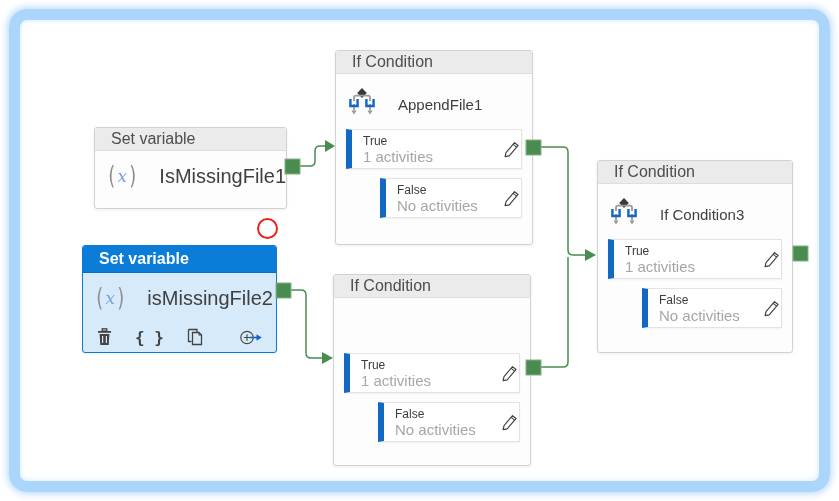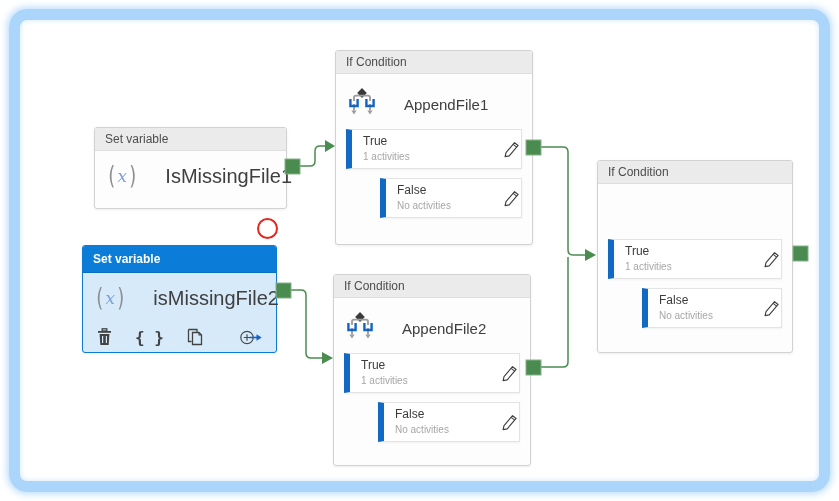--- a/index.html
+++ b/index.html
@@ -11,27 +11,27 @@
            border:11px solid #abd5fb; border-radius:18px;
            box-shadow:0 0 7px 2px rgba(150,201,250,.65), inset 0 0 5px 1px rgba(190,222,250,.55);
            pointer-events:none; }
 
   .canvas { position:absolute; inset:0; }
 
   
   .node { position:absolute; background:#fdfdfd; border:1px solid #d2d2d2; border-radius:3px;
           box-shadow:0 1px 3px rgba(0,0,0,.07); box-sizing:border-box; z-index:2; }
   .node-header { height:22px; line-height:22px; background:#ebebeb; border-bottom:1px solid #dedede;
-                 font-size:12px; color:#4d4d4d; padding:0 10px; border-radius:2px 2px 0 0;
+                 font-size:16px; color:#4d4d4d; padding:0 16px; border-radius:2px 2px 0 0;
                  white-space:nowrap; overflow:hidden; }
   .node.sel { background:#d7eaf9; border:1px solid #0d7ad3; }
   .node.sel .node-header { height:26px; line-height:26px; background:#0b7cd8; color:#ffffff;
                            font-weight:bold; border-bottom:1px solid #0b6fc0; }
 
-  .name-row { position:absolute; left:12px; right:20px; display:flex; align-items:center; gap:28px; }
+  .name-row { position:absolute; left:12px; right:20px; display:flex; align-items:center; gap:22px; }
   .if .name-row { top:32px; height:42px; }
   .sv .name-row { top:28px; height:40px; }
   .sv.sel .name-row { top:32px; height:40px; }
   .node-name { font-size:15px; color:#3f3f3f; white-space:nowrap; }
   .sv .node-name { font-size:20px; }
 
   
   .xvar { display:inline-flex; align-items:center; }
   .xvar .p { font-style:normal; font-size:24px; color:#8f8f8f; font-family:"DejaVu Sans",sans-serif;
              line-height:24px; transform:scaleX(.75); }
@@ -39,21 +39,21 @@
              margin:0 1px; line-height:24px; }
 
   
   .branch-row { position:absolute; left:10px; right:10px; height:40px; background:#ffffff;
                 border:1px solid #e3e3e3; border-left:6px solid #1169c4;
                 box-shadow:0 1px 2px rgba(0,0,0,.05);
                 display:flex; align-items:center; padding:0 1px 0 11px; box-sizing:border-box; }
   .branch-row.r0 { top:78px; }
   .branch-row.r1 { top:127px;margin-left:34px; }
   .branch-label { font-size:12px; color:#3c3c3c; line-height:15px; }
-  .branch-sub { font-size:10px; color:#a6a6a6; line-height:15px; }
+  .branch-sub { font-size:15px; color:#a6a6a6; line-height:15px; }
   .pencil { margin-left:auto; display:flex; }
 
   
   .toolbar { position:absolute; left:14px; right:14px; top:79px; height:24px;
              display:flex; align-items:center; gap:23px; }
   .tbtn { display:flex; align-items:center; }
   .braces { font-family:"DejaVu Sans Mono",monospace; font-size:16px; font-weight:bold; color:#434343; }
   .tb-add { margin-left:auto; }
 
   
@@ -157,62 +157,62 @@
         <svg width="17" height="17" viewBox="0 0 18 18">
           <path d="M12.2 1.8 L16 4.7 L6.6 15.7 L2.2 16.6 L3.2 12.3 Z" fill="none" stroke="#3f3f3f" stroke-width="1.2" stroke-linejoin="round"></path>
           <path d="M10.8 3.6 L14.4 6.4" stroke="#3f3f3f" stroke-width="1.1"></path>
         </svg>
       </span>
     </div>
   </div>
 
   <div class="node if" style="left:333px; top:274px; width:198px; height:192px;">
     <div class="node-header">If Condition</div>
+    <div class="branch-row r0">
+      <div>
+        <div class="branch-label">True</div>
+        <div class="branch-sub">1 activities</div>
+      </div>
+      <span class="pencil">
+        <svg width="17" height="17" viewBox="0 0 18 18">
+          <path d="M12.2 1.8 L16 4.7 L6.6 15.7 L2.2 16.6 L3.2 12.3 Z" fill="none" stroke="#3f3f3f" stroke-width="1.2" stroke-linejoin="round"></path>
+          <path d="M10.8 3.6 L14.4 6.4" stroke="#3f3f3f" stroke-width="1.1"></path>
+        </svg>
+      </span>
+    </div>
+    <div class="branch-row r1">
+      <div>
+        <div class="branch-label">False</div>
+        <div class="branch-sub">No activities</div>
+      </div>
+      <span class="pencil">
+        <svg width="17" height="17" viewBox="0 0 18 18">
+          <path d="M12.2 1.8 L16 4.7 L6.6 15.7 L2.2 16.6 L3.2 12.3 Z" fill="none" stroke="#3f3f3f" stroke-width="1.2" stroke-linejoin="round"></path>
+          <path d="M10.8 3.6 L14.4 6.4" stroke="#3f3f3f" stroke-width="1.1"></path>
+        </svg>
+      </span>
+    </div>
+  </div>
+
+  <div class="node if" style="left:597px; top:160px; width:196px; height:193px;">
+    <div class="node-header">If Condition</div>
     <div class="name-row">
       <span>
         <svg width="28" height="30" viewBox="0 0 28 30">
           <path d="M14 1 L18.8 6 L14 11 L9.2 6 Z" fill="#3a3a3a"></path>
           <path d="M6 14 V10.5 Q6 8.6 8 8.6 H20 Q22 8.6 22 10.5 V14" fill="none" stroke="#9b9b9b" stroke-width="1.8"></path>
           <path d="M6 17 V23.5 M22 17 V23.5" stroke="#9b9b9b" stroke-width="1.8"></path>
           <path d="M3.4 23.5 L8.6 23.5 L6 27.5 Z" fill="#9b9b9b"></path>
           <path d="M19.4 23.5 L24.6 23.5 L22 27.5 Z" fill="#9b9b9b"></path>
           <path d="M2.4 12 V19 H9.6 V12" fill="none" stroke="#1464c8" stroke-width="2.4"></path>
           <path d="M18.4 12 V19 H25.6 V12" fill="none" stroke="#1464c8" stroke-width="2.4"></path>
         </svg>
       </span>
-      <span class="node-name">AppendFile2</span>
-    </div>
-    <div class="branch-row r0">
-      <div>
-        <div class="branch-label">True</div>
-        <div class="branch-sub">1 activities</div>
-      </div>
-      <span class="pencil">
-        <svg width="17" height="17" viewBox="0 0 18 18">
-          <path d="M12.2 1.8 L16 4.7 L6.6 15.7 L2.2 16.6 L3.2 12.3 Z" fill="none" stroke="#3f3f3f" stroke-width="1.2" stroke-linejoin="round"></path>
-          <path d="M10.8 3.6 L14.4 6.4" stroke="#3f3f3f" stroke-width="1.1"></path>
-        </svg>
-      </span>
-    </div>
-    <div class="branch-row r1">
-      <div>
-        <div class="branch-label">False</div>
-        <div class="branch-sub">No activities</div>
-      </div>
-      <span class="pencil">
-        <svg width="17" height="17" viewBox="0 0 18 18">
-          <path d="M12.2 1.8 L16 4.7 L6.6 15.7 L2.2 16.6 L3.2 12.3 Z" fill="none" stroke="#3f3f3f" stroke-width="1.2" stroke-linejoin="round"></path>
-          <path d="M10.8 3.6 L14.4 6.4" stroke="#3f3f3f" stroke-width="1.1"></path>
-        </svg>
-      </span>
-    </div>
-  </div>
-
-  <div class="node if" style="left:597px; top:160px; width:196px; height:193px;">
-    <div class="node-header">If Condition</div>
+      <span class="node-name">If Condition3</span>
+    </div>
     <div class="branch-row r0">
       <div>
         <div class="branch-label">True</div>
         <div class="branch-sub">1 activities</div>
       </div>
       <span class="pencil">
         <svg width="17" height="17" viewBox="0 0 18 18">
           <path d="M12.2 1.8 L16 4.7 L6.6 15.7 L2.2 16.6 L3.2 12.3 Z" fill="none" stroke="#3f3f3f" stroke-width="1.2" stroke-linejoin="round"></path>
           <path d="M10.8 3.6 L14.4 6.4" stroke="#3f3f3f" stroke-width="1.1"></path>
         </svg>

